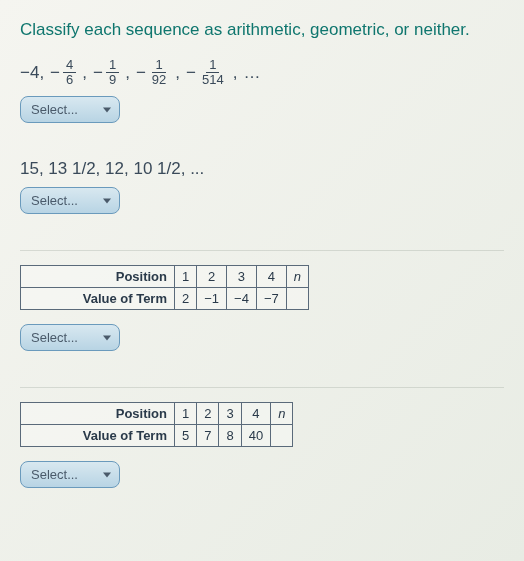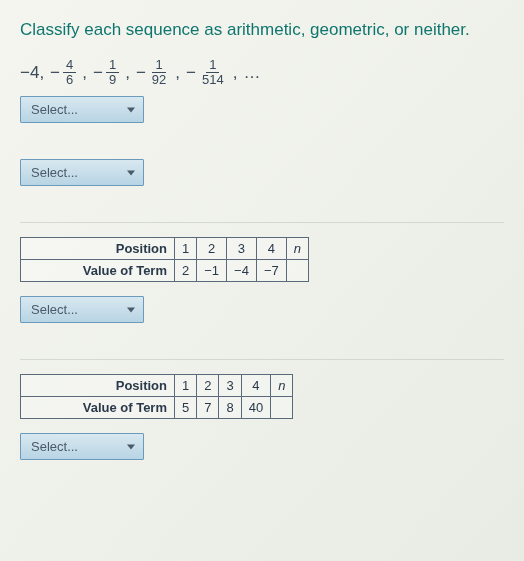--- a/index.html
+++ b/index.html
@@ -37,28 +37,28 @@
     .frac .num {
       border-bottom: 1px solid #3a4a5a;
       padding: 0 3px;
     }
     .frac .den {
       padding: 0 3px;
     }
     .select-btn {
       background: linear-gradient(#d8e8f0, #b8d4e4);
       border: 1px solid #6a9abc;
-      border-radius: 1px;
+      border-radius: 8px;
       padding: 5px 22px 5px 10px;
       font-size: 13px;
       color: #4a5a6a;
       cursor: pointer;
       position: relative;
       display: inline-block;
-      width: 124px;
+      width: 100px;
       box-sizing: border-box;
       margin-bottom: 26px;
     }
     .select-btn::after {
       content: '';
       position: absolute;
       right: 8px;
       top: 50%;
       transform: translateY(-30%);
       border-left: 4px solid transparent;
@@ -130,20 +130,21 @@
     </span>
     <span>,</span>
     <span>…</span>
   </div>
   <div class="select-btn">
     <span>Select...</span>
   </div>
 </div>
 
 <div class="block">
+  <div class="sequence-text">15, 13 1/2, 12, 10 1/2, ...</div>
   <div class="select-btn">
     <span>Select...</span>
   </div>
 </div>
 
 <div class="divider-line"></div>
 
 <div class="block">
   <table>
     <tbody>

